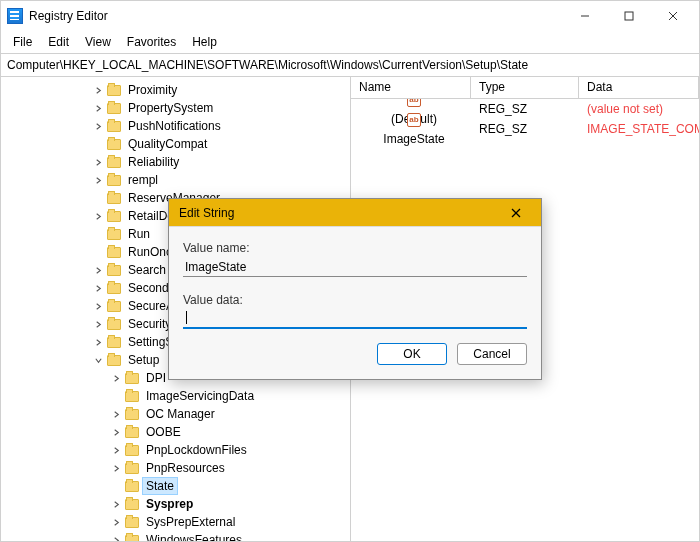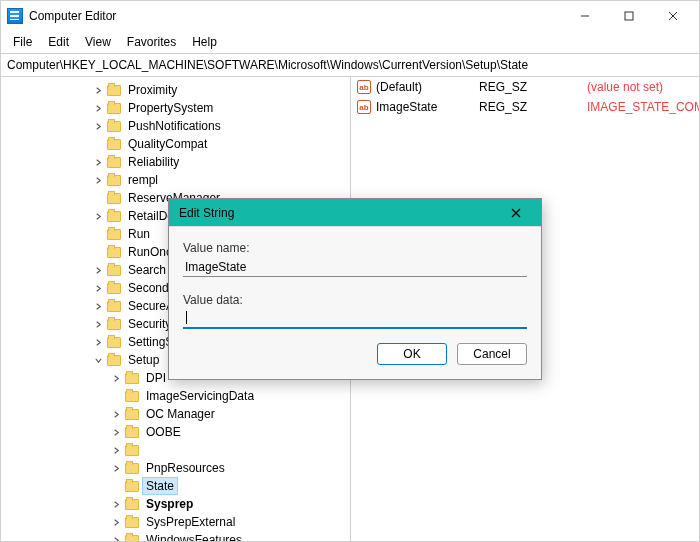--- a/index.html
+++ b/index.html
@@ -24,46 +24,46 @@
   .folder-icon { width:14px; height:11px; background:var(--folder); border:1px solid var(--folder-edge); border-radius:1px; margin:0 4px 0 2px; display:inline-block; position:relative; }
   .folder-icon::before { content:""; position:absolute; top:-3px; left:0; width:5px; height:3px; background:var(--folder); border:1px solid var(--folder-edge); border-bottom:none; border-radius:1px 1px 0 0; }
   .node-label { font-size:12px; padding:1px 3px; }
   .node.selected .node-label { background:var(--sel); outline:1px solid #99d1ff; }
   .list-pane { flex:1; display:flex; flex-direction:column; overflow:hidden; }
   .list-header { height:22px; display:flex; border-bottom:1px solid var(--win-border); font-size:12px; color:#000; }
   .list-header div { padding:3px 8px; border-right:1px solid var(--win-border); }
   .col-name { width:120px; } .col-type { width:108px; } .col-data { flex:1; }
   .list-body { flex:1; overflow:auto; }
   .row { display:flex; height:20px; align-items:center; font-size:12px; }
-  .row .col-name { display:flex; align-items:center; gap:5px; padding-left:6px; }
+  .row .col-name { display:flex; align-items:center; gap:5px; padding-left:6px;flex-direction:column; }
   .row .col-type { padding-left:8px; }
   .row .col-data { padding-left:8px; white-space:nowrap; overflow:hidden; color:#ef4444; }
   .val-icon { width:14px; height:14px; border:1px solid #c95b2e; display:inline-flex; align-items:center; justify-content:center; font-size:8px; font-weight:bold; color:#c95b2e; background:#fff; border-radius:2px; }
   
   .dialog { position:absolute; left:168px; top:198px; width:374px; background:#f7f7f7; border:1px solid #8a8a8a; box-shadow:2px 4px 14px rgba(0,0,0,.25); }
-  .dlg-title { height:28px; display:flex; align-items:center; padding:0 10px; border-bottom:1px solid #dcdcdc; background:#14b8a6; font-size:12px; }
+  .dlg-title { height:28px; display:flex; align-items:center; padding:0 10px; border-bottom:1px solid #dcdcdc; background:#eab308; font-size:12px; }
   .dlg-close { margin-left:auto; width:30px; height:24px; display:flex; align-items:center; justify-content:center; }
   .dlg-close svg { width:10px; height:10px; stroke:#000; stroke-width:1.2; fill:none; }
   .dlg-body { padding:10px 14px 14px; font-size:12px; }
   .dlg-body label { display:block; margin:4px 0 2px; color:#333; }
   .dlg-field { width:100%; height:20px; border:none; border-bottom:1px solid #888; background:transparent; font-size:12px; padding:1px 2px; }
   .dlg-field.focus { border-bottom:2px solid var(--accent); outline:none; }
   .dlg-buttons { display:flex; justify-content:flex-end; gap:10px; margin-top:14px; }
   .dlg-btn { width:70px; height:22px; border:1px solid #999; background:#fff; border-radius:3px; font-size:12px; display:flex; align-items:center; justify-content:center; }
   .dlg-btn.default { border:1.5px solid var(--accent); }
   .caret { display:inline-block; width:1px; height:13px; background:#000; vertical-align:middle; margin-left:1px; animation:blink 1s step-end infinite; }
   @keyframes blink { 50% { opacity:0; } }
 </style>
 </head>
 <body>
 
 <div class="window">
   <div class="titlebar">
     <span class="app-icon"></span>
-    <span class="title">Computer Editor</span>
+    <span class="title">Registry Editor</span>
     <div class="win-controls">
       <div class="win-btn">
           <svg viewBox="0 0 10 10">
             <line x1="1" y1="5" x2="9" y2="5"></line>
           </svg>
         </div>
       <div class="win-btn">
           <svg viewBox="0 0 10 10">
             <rect x="1" y="1" width="8" height="8"></rect>
           </svg>
@@ -249,20 +249,21 @@
           <span class="folder-icon"></span>
           <span class="node-label">OOBE</span>
         </div>
         <div class="node" style="padding-left: 98px;">
           <span class="expander">
             <svg viewBox="0 0 10 10">
               <polyline points="3,2 7,5 3,8"></polyline>
             </svg>
           </span>
           <span class="folder-icon"></span>
+          <span class="node-label">PnpLockdownFiles</span>
         </div>
         <div class="node" style="padding-left: 98px;">
           <span class="expander">
             <svg viewBox="0 0 10 10">
               <polyline points="3,2 7,5 3,8"></polyline>
             </svg>
           </span>
           <span class="folder-icon"></span>
           <span class="node-label">PnpResources</span>
         </div>
@@ -293,20 +294,25 @@
           <span class="expander">
             <svg viewBox="0 0 10 10">
               <polyline points="3,2 7,5 3,8"></polyline>
             </svg>
           </span>
           <span class="folder-icon"></span>
           <span class="node-label">WindowsFeatures</span>
         </div>
       </div>
     <div class="list-pane">
+      <div class="list-header">
+        <div class="col-name">Name</div>
+        <div class="col-type">Type</div>
+        <div class="col-data">Data</div>
+      </div>
       <div class="list-body" id="list-body">
           <div class="row">
             <div class="col-name">
               <span class="val-icon">ab</span>
               <span>(Default)</span>
             </div>
             <div class="col-type">REG_SZ</div>
             <div class="col-data">(value not set)</div>
           </div>
           <div class="row">

